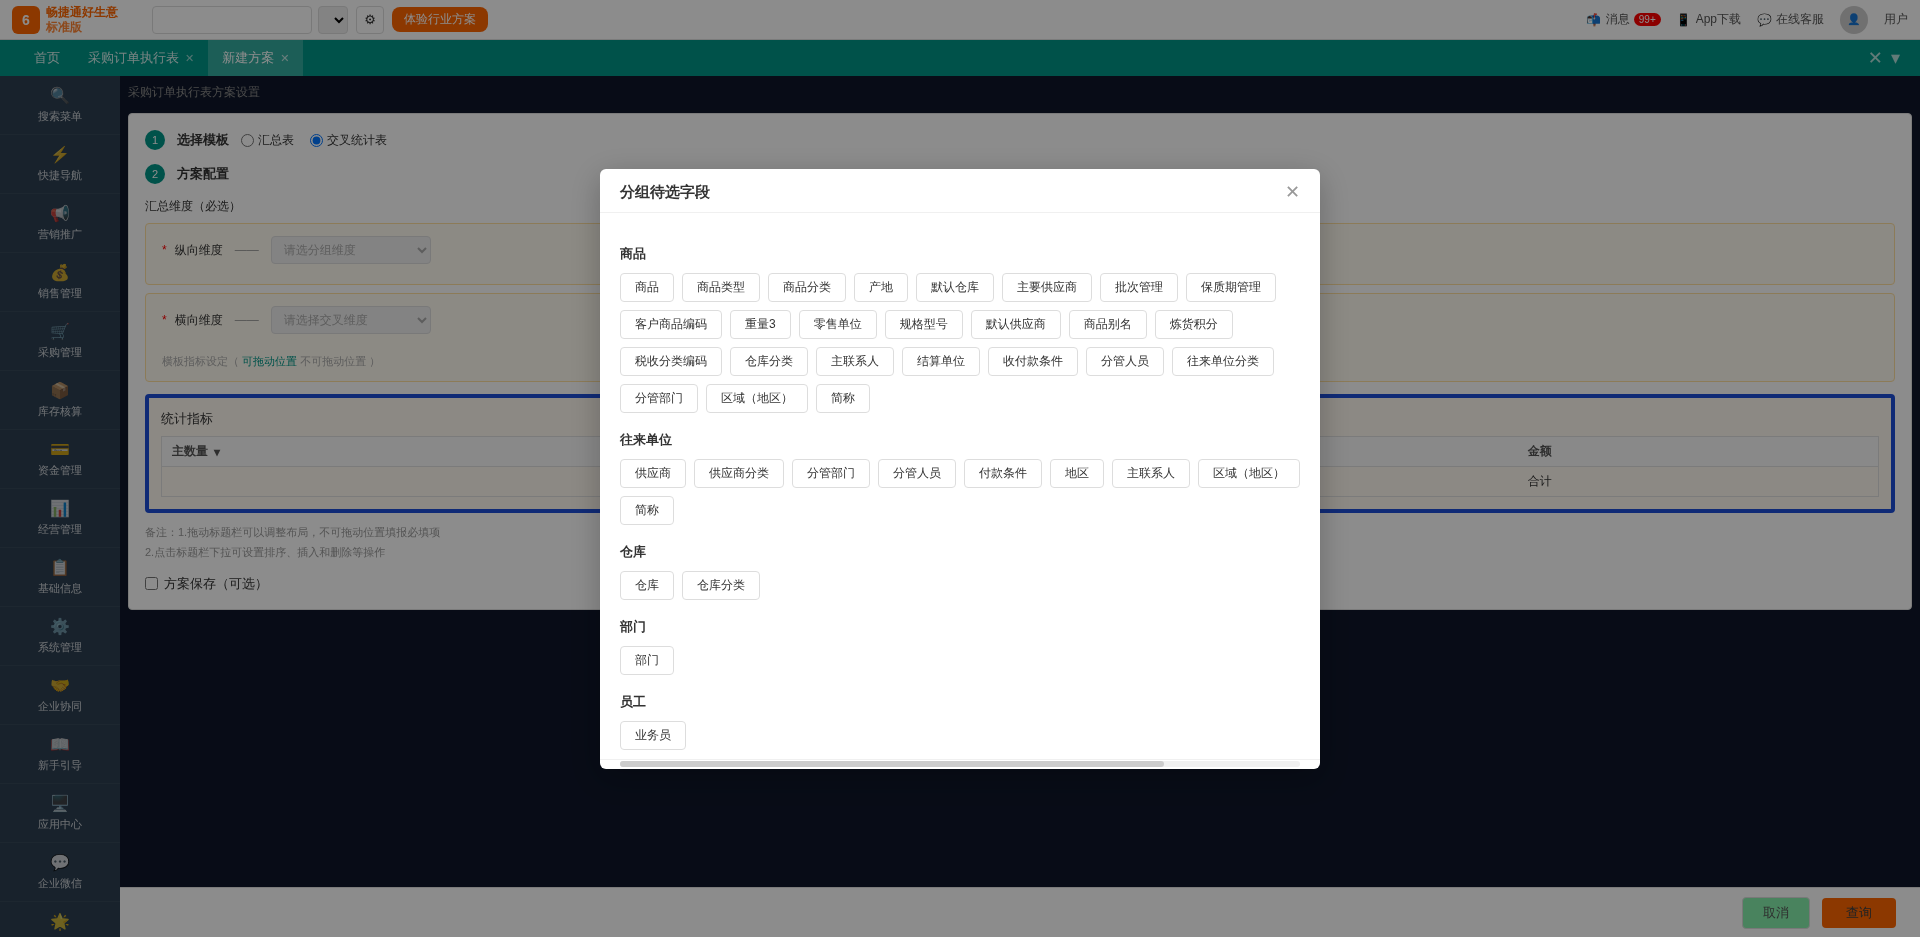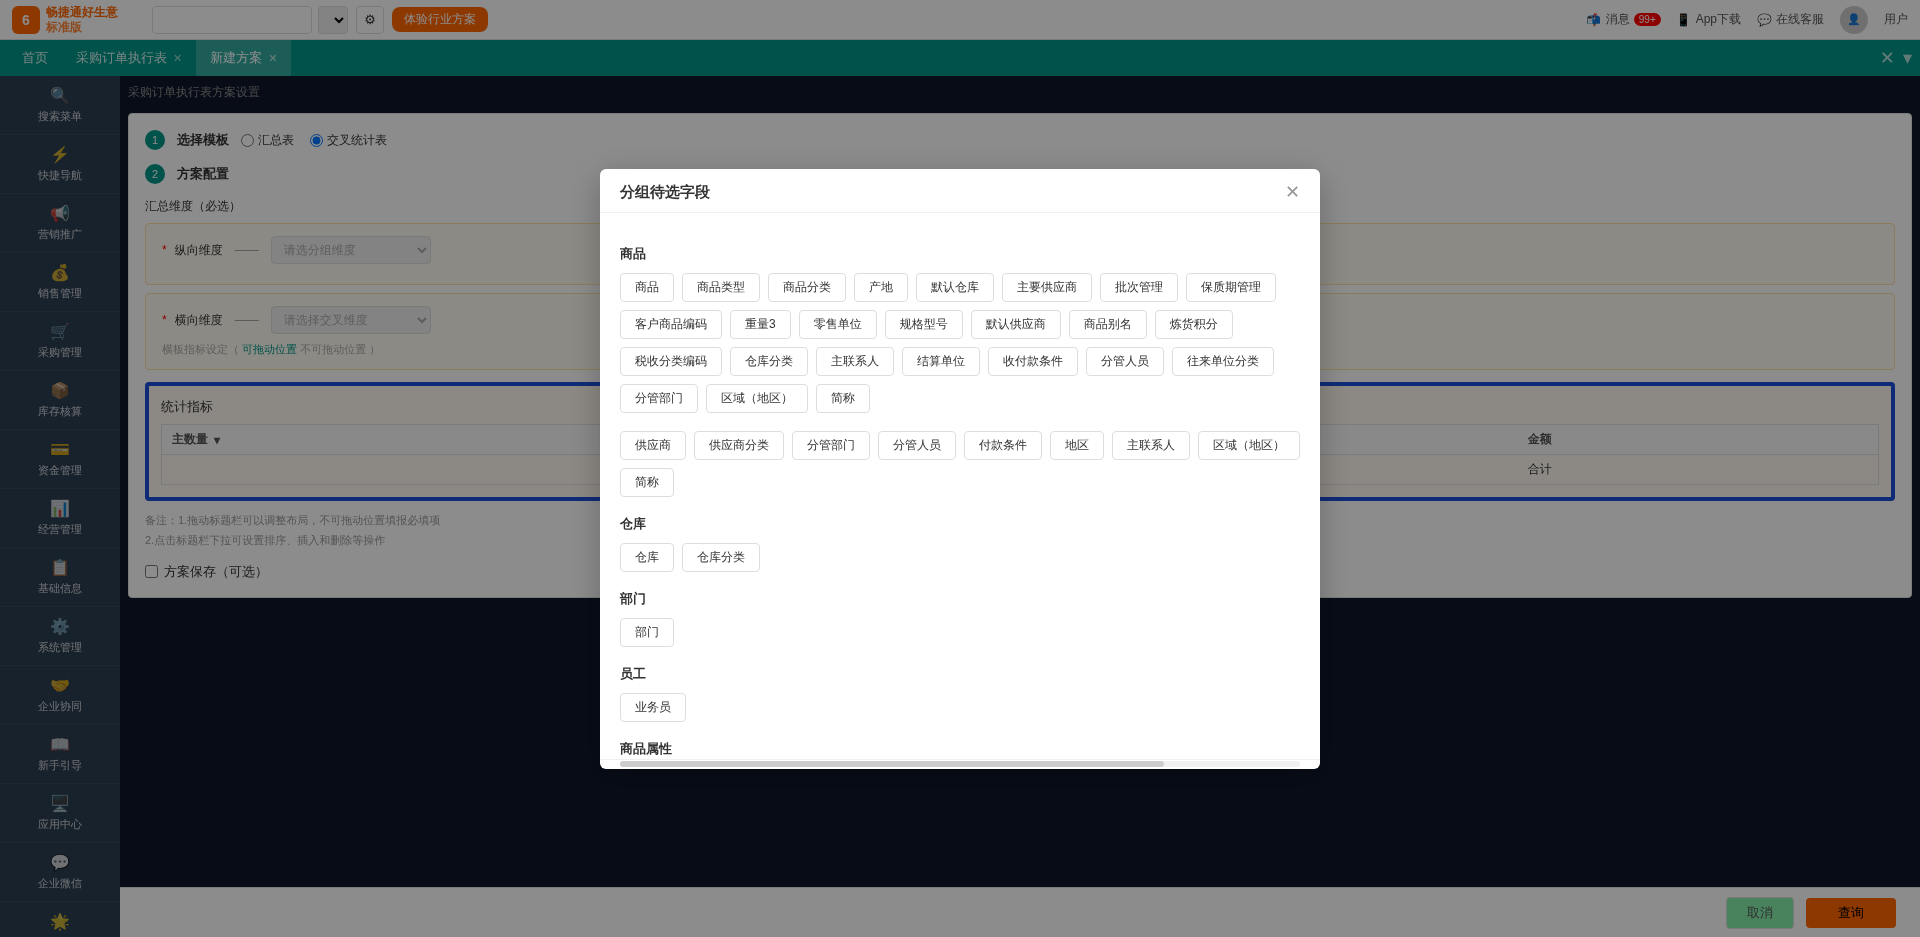--- a/index.html
+++ b/index.html
@@ -60,21 +60,21 @@
       width: 28px; height: 28px; border-radius: 50%; background: #ccc;
       display: flex; align-items: center; justify-content: center; font-size: 11px;
     }
 
     
     .nav-tabs {
       height: 36px;
       background: #009688;
       display: flex;
       align-items: center;
-      padding: 0 8px;
+      padding: 0 20px;
       position: fixed;
       top: 40px; left: 0; right: 0;
       z-index: 99;
     }
     .nav-tab {
       height: 36px; display: flex; align-items: center; padding: 0 14px;
       color: rgba(255,255,255,0.85); font-size: 13px; cursor: pointer; position: relative;
     }
     .nav-tab.active { background: rgba(255,255,255,0.2); color: #fff; }
     .nav-tab .close-x { margin-left: 6px; font-size: 11px; opacity: 0.7; }
@@ -161,21 +161,21 @@
       display: flex; align-items: center; justify-content: flex-end;
       padding: 0 24px;
       gap: 12px;
     }
     .btn-cancel {
       border: 1px solid #ddd; border-radius: 4px; background: #86efac;
       padding: 6px 20px; font-size: 13px; cursor: pointer; color: #555;
     }
     .btn-confirm {
       border: none; border-radius: 4px; background: #f60;
-      padding: 6px 32px; font-size: 13px; cursor: pointer; color: #000000;
+      padding: 6px 24px; font-size: 13px; cursor: pointer; color: #404040;
     }
 
     
     .modal-overlay {
       position: fixed;
       top: 0; left: 0; right: 0; bottom: 0;
       background: rgba(0,0,0,0.45);
       z-index: 200;
       display: flex; align-items: center; justify-content: center;
     }
@@ -406,21 +406,21 @@
       </div>
       <div style="background:#fffbf0;border:1px solid #ffe0a0;border-radius:4px;padding:12px 16px;margin-bottom:8px;">
         <div class="config-row">
           <span class="required-star">*</span>
           <span>横向维度</span>
           <span class="dash">——</span>
           <select class="config-select">
             <option>请选择交叉维度</option>
           </select>
         </div>
-        <div style="font-size:11px;color:#aaa;margin-top:8px;">横板指标设定（ <span style="color:#009688;">可拖动位置</span> <span>不可拖动位置</span> ）</div>
+        <div style="font-size:11px;color:#aaa;margin-top:20px;">横板指标设定（ <span style="color:#009688;">可拖动位置</span> <span>不可拖动位置</span> ）</div>
       </div>
     </div>
 
     <div class="indicator-section">
       <div class="indicator-title">统计指标</div>
       <table class="stats-table">
         <thead>
           <tr>
             <th>
               <div class="col-selector">
@@ -489,20 +489,21 @@
             <div class="field-tag">结算单位</div>
             <div class="field-tag">收付款条件</div>
             <div class="field-tag">分管人员</div>
             <div class="field-tag">往来单位分类</div>
             <div class="field-tag">分管部门</div>
             <div class="field-tag">区域（地区）</div>
             <div class="field-tag">简称</div>
           </div>
         </div>
         <div class="field-section">
+          <div class="field-section-title">往来单位</div>
           <div class="field-grid">
             <div class="field-tag">供应商</div>
             <div class="field-tag">供应商分类</div>
             <div class="field-tag">分管部门</div>
             <div class="field-tag">分管人员</div>
             <div class="field-tag">付款条件</div>
             <div class="field-tag">地区</div>
             <div class="field-tag">主联系人</div>
             <div class="field-tag">区域（地区）</div>
             <div class="field-tag">简称</div>

